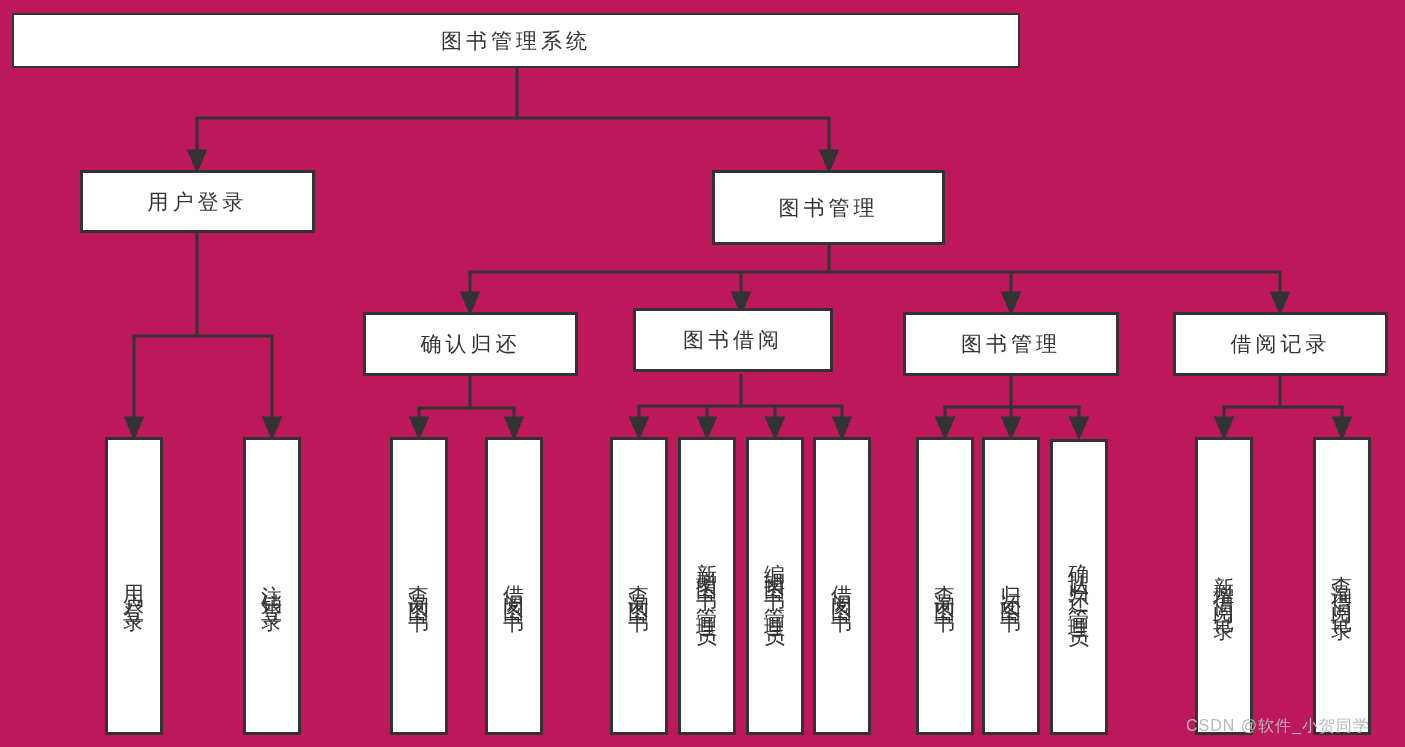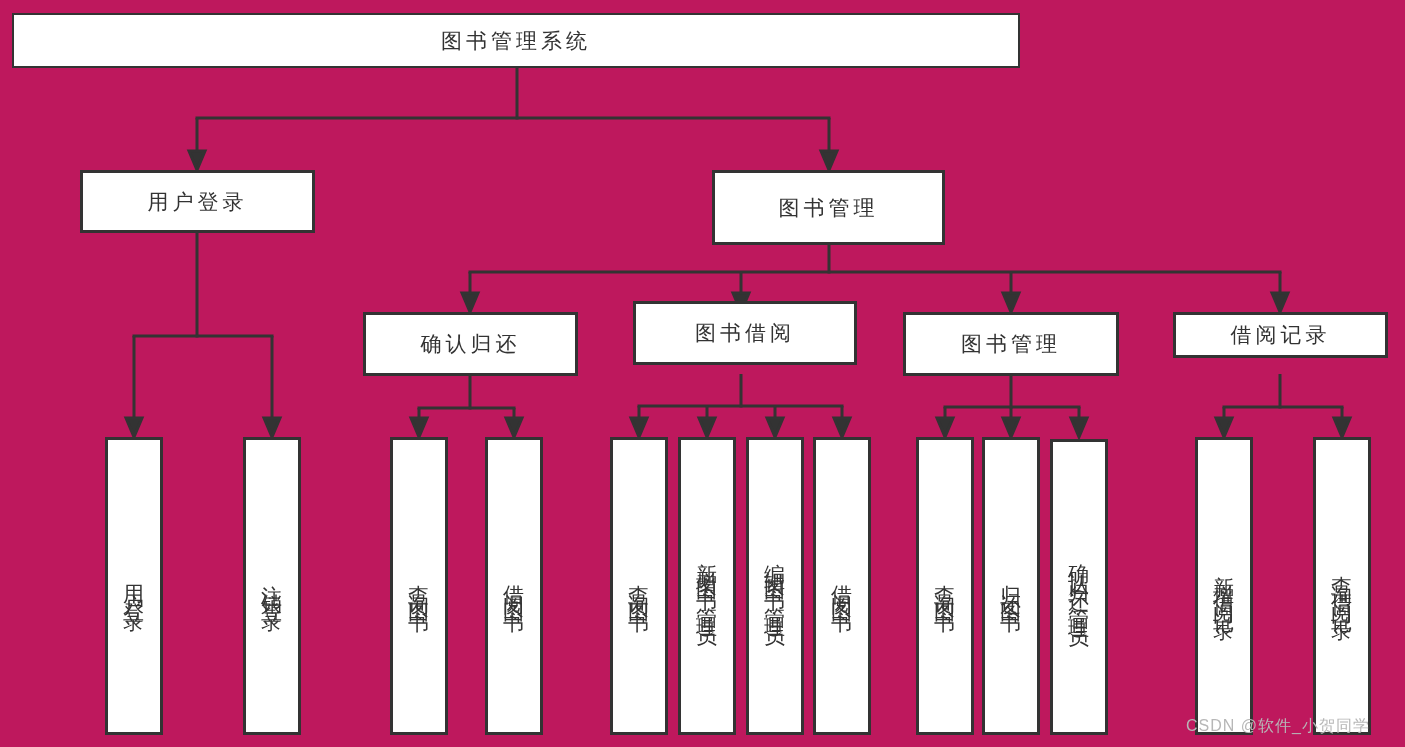--- a/index.html
+++ b/index.html
@@ -132,27 +132,27 @@
   <div class="box h" style="left:80px;top:170px;width:235px;height:63px">
     <span class="lbl">用户登录</span>
   </div>
   <div class="box h" style="left:712px;top:170px;width:233px;height:75px">
     <span class="lbl">图书管理</span>
   </div>
 
   <div class="box h" style="left:363px;top:312px;width:215px;height:64px">
     <span class="lbl">确认归还</span>
   </div>
-  <div class="box h" style="left:633px;top:301px;width:224px;height:64px">
+  <div class="box h" style="left:633px;top:308px;width:200px;height:64px">
     <span class="lbl">图书借阅</span>
   </div>
   <div class="box h" style="left:903px;top:312px;width:216px;height:64px">
     <span class="lbl">图书管理</span>
   </div>
-  <div class="box h" style="left:1173px;top:312px;width:215px;height:46px">
+  <div class="box h" style="left:1173px;top:312px;width:215px;height:64px">
     <span class="lbl">借阅记录</span>
   </div>
 
   <div class="box v" style="left:105px;top:437px;width:58px;height:298px">
     <span class="lbl">用户登录</span>
   </div>
   <div class="box v" style="left:243px;top:437px;width:58px;height:298px">
     <span class="lbl">注销登录</span>
   </div>
 

